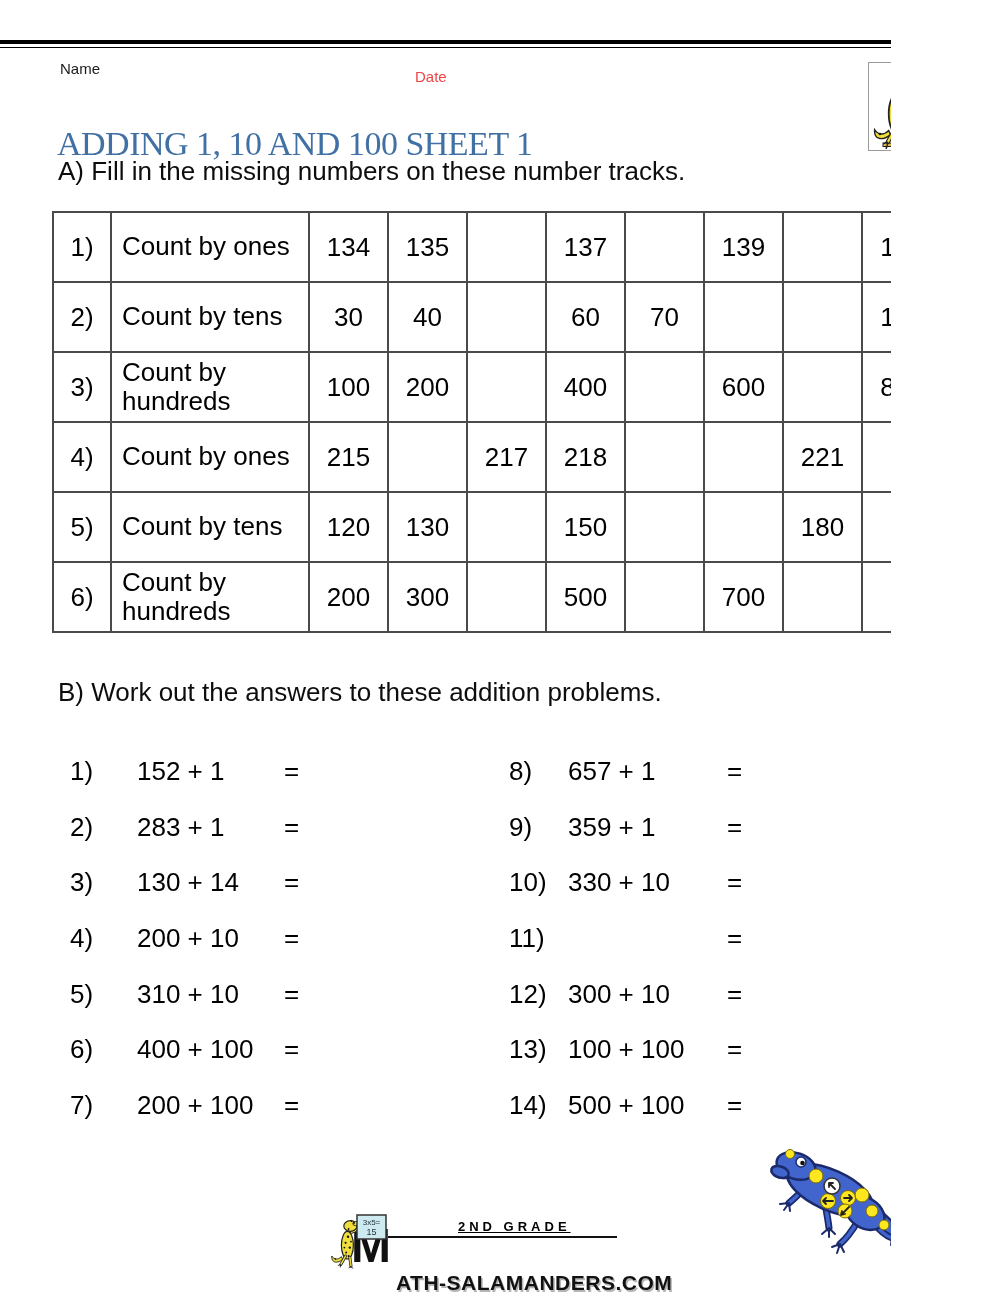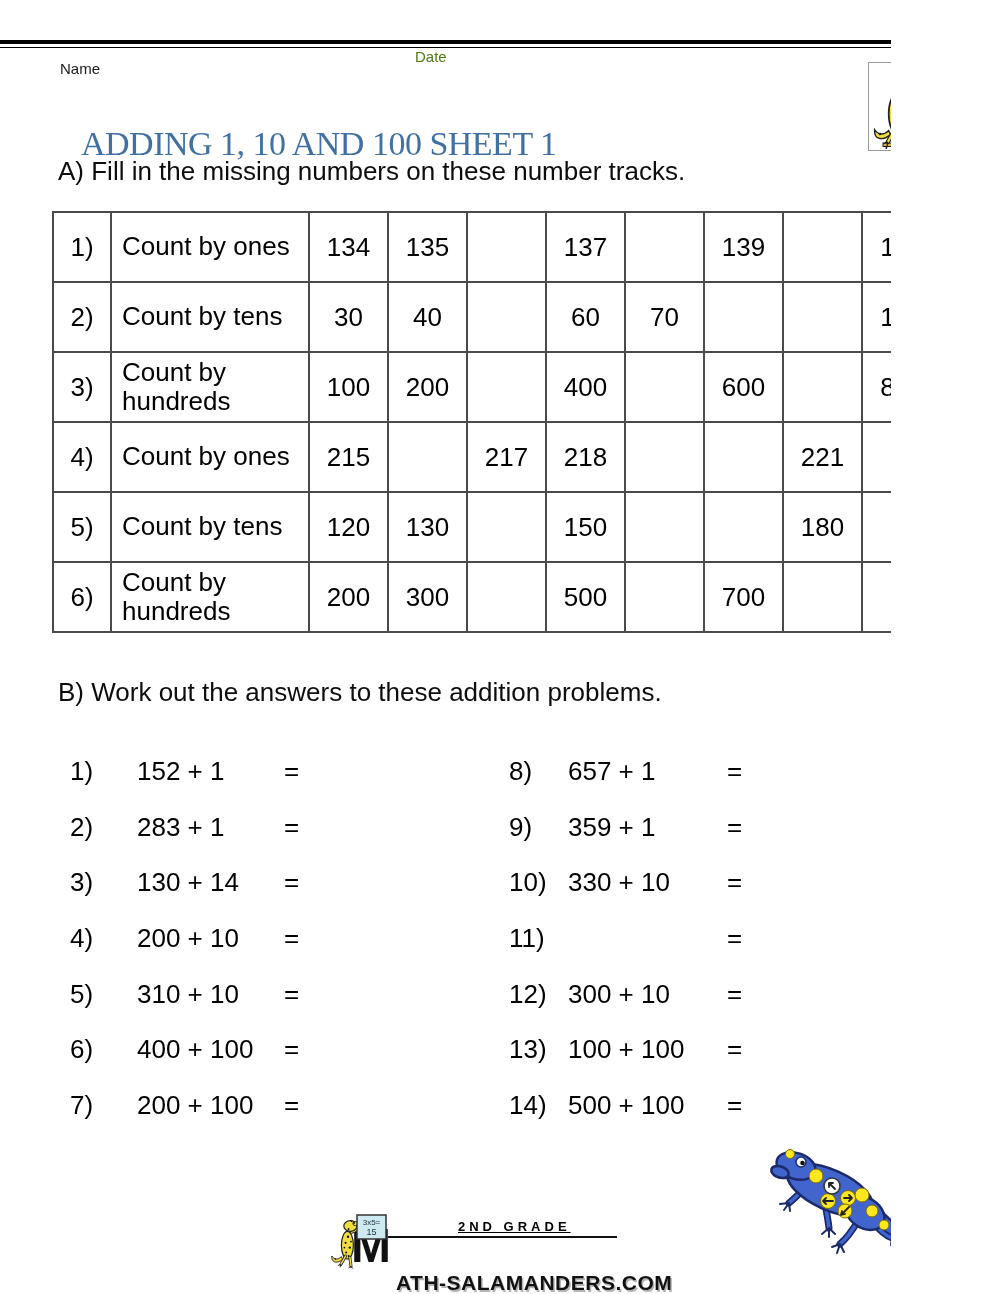--- a/index.html
+++ b/index.html
@@ -3,29 +3,29 @@
 <meta charset="utf-8">
 <style>
   html,body{margin:0;padding:0;background:#fff;}
   .page{
     position:relative;width:891px;height:1294px;background:#ffffff;
     font-family:"Liberation Sans", sans-serif;color:#000;overflow:hidden;
   }
   .rule-thick{position:absolute;left:0;top:40px;width:1000px;height:4px;background:#000;}
   .rule-thin{position:absolute;left:0;top:46.5px;width:1000px;height:1.5px;background:#000;}
   .name-label{position:absolute;left:60px;top:60px;font-size:15px;color:#1a1a1a;}
-  .date-label{position:absolute;left:415px;top:48px;font-size:15px;color:#4d7c0f;}
+  .date-label{position:absolute;left:415px;top:68px;font-size:15px;color:#ef4444;}
   .logo-box{
     position:absolute;left:868px;top:62px;width:107px;height:89px;
     border:1.5px solid #9b9b9b;box-sizing:border-box;background:#fff;
   }
   .page-title{
     position:absolute;left:57px;top:102px;
     font-family:"Liberation Serif", serif;font-weight:400;font-size:34px;
-    letter-spacing:-0.5px;color:#4170a4;white-space:nowrap;margin-left:24px;
+    letter-spacing:-0.5px;color:#4170a4;white-space:nowrap;
   }
   .instr{position:absolute;left:58px;font-size:26px;color:#0d0d0d;white-space:nowrap;}
   .instr-a{top:156px;}
   .instr-b{top:677px;}
   table.tracks{
     position:absolute;left:52px;top:211px;border-collapse:collapse;table-layout:fixed;
     width:889px;
   }
   table.tracks td{
     border:2px solid #4a4a4a;font-size:26px;text-align:center;vertical-align:middle;

